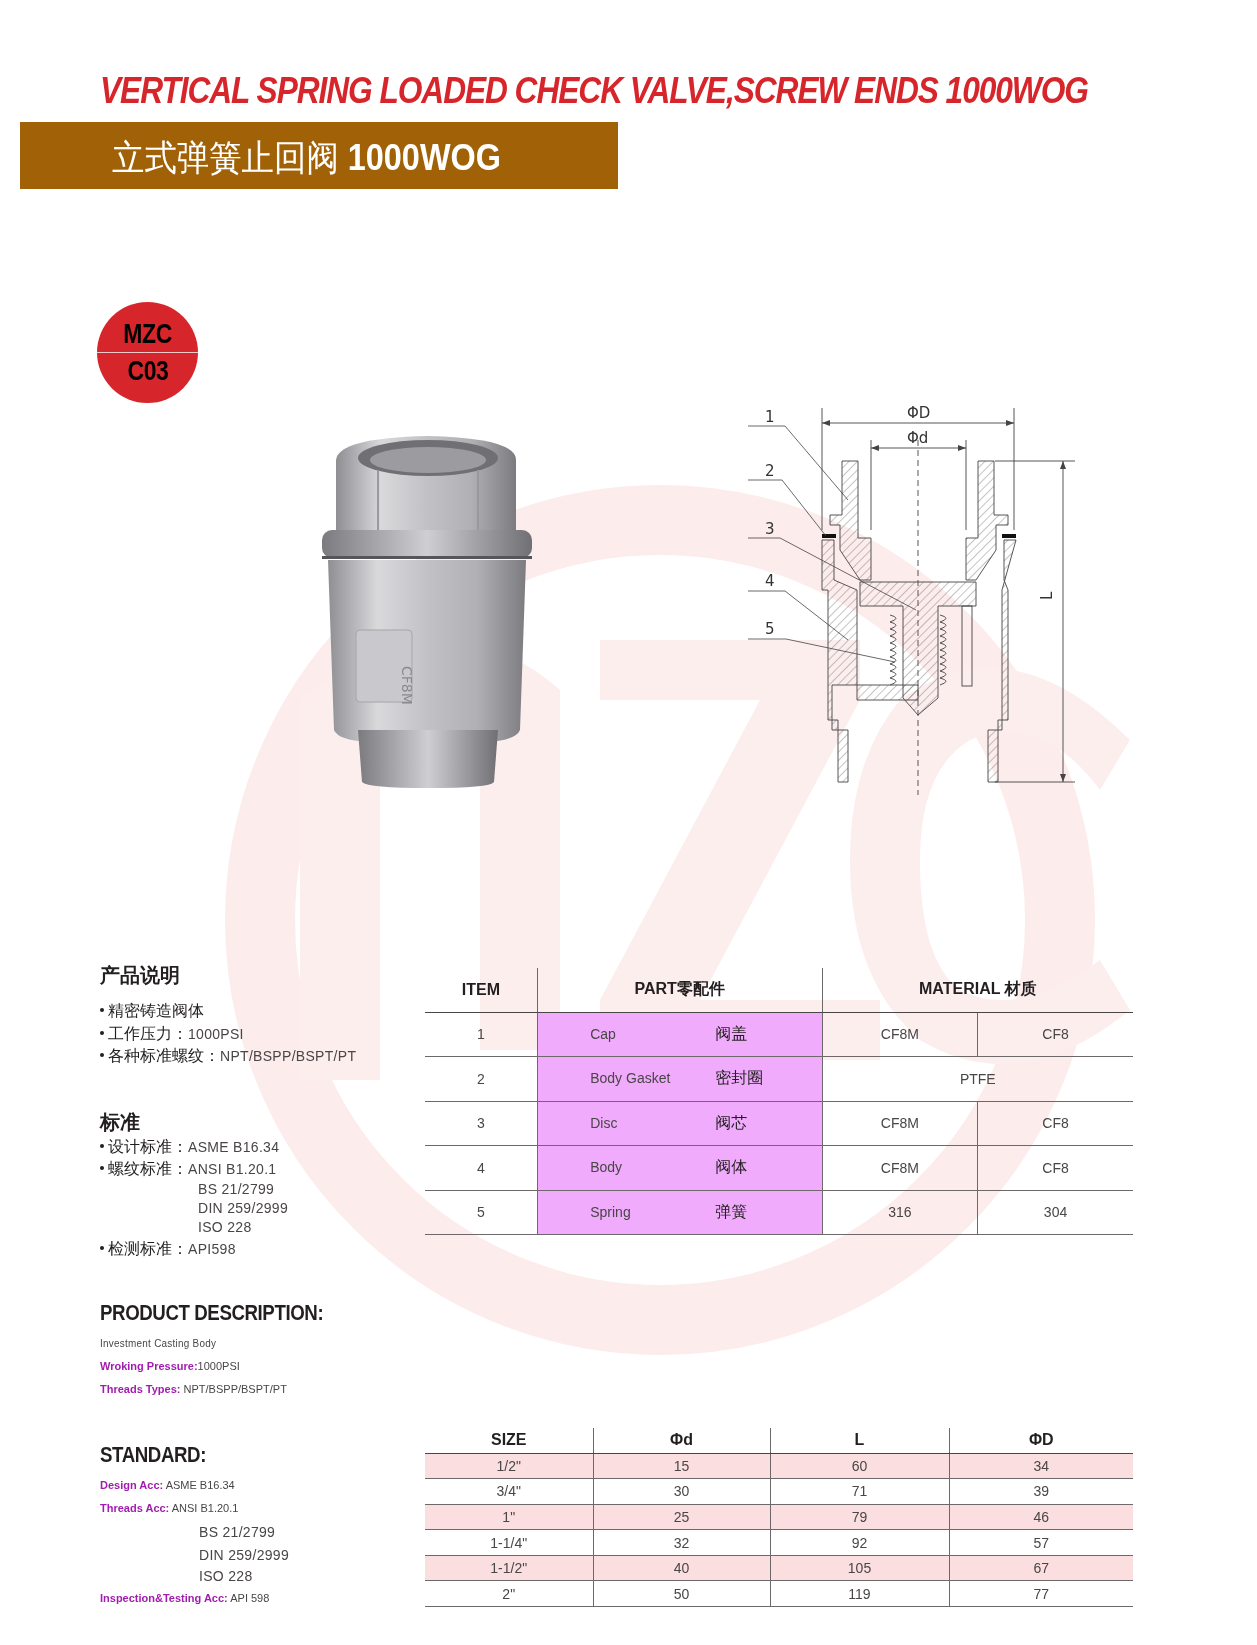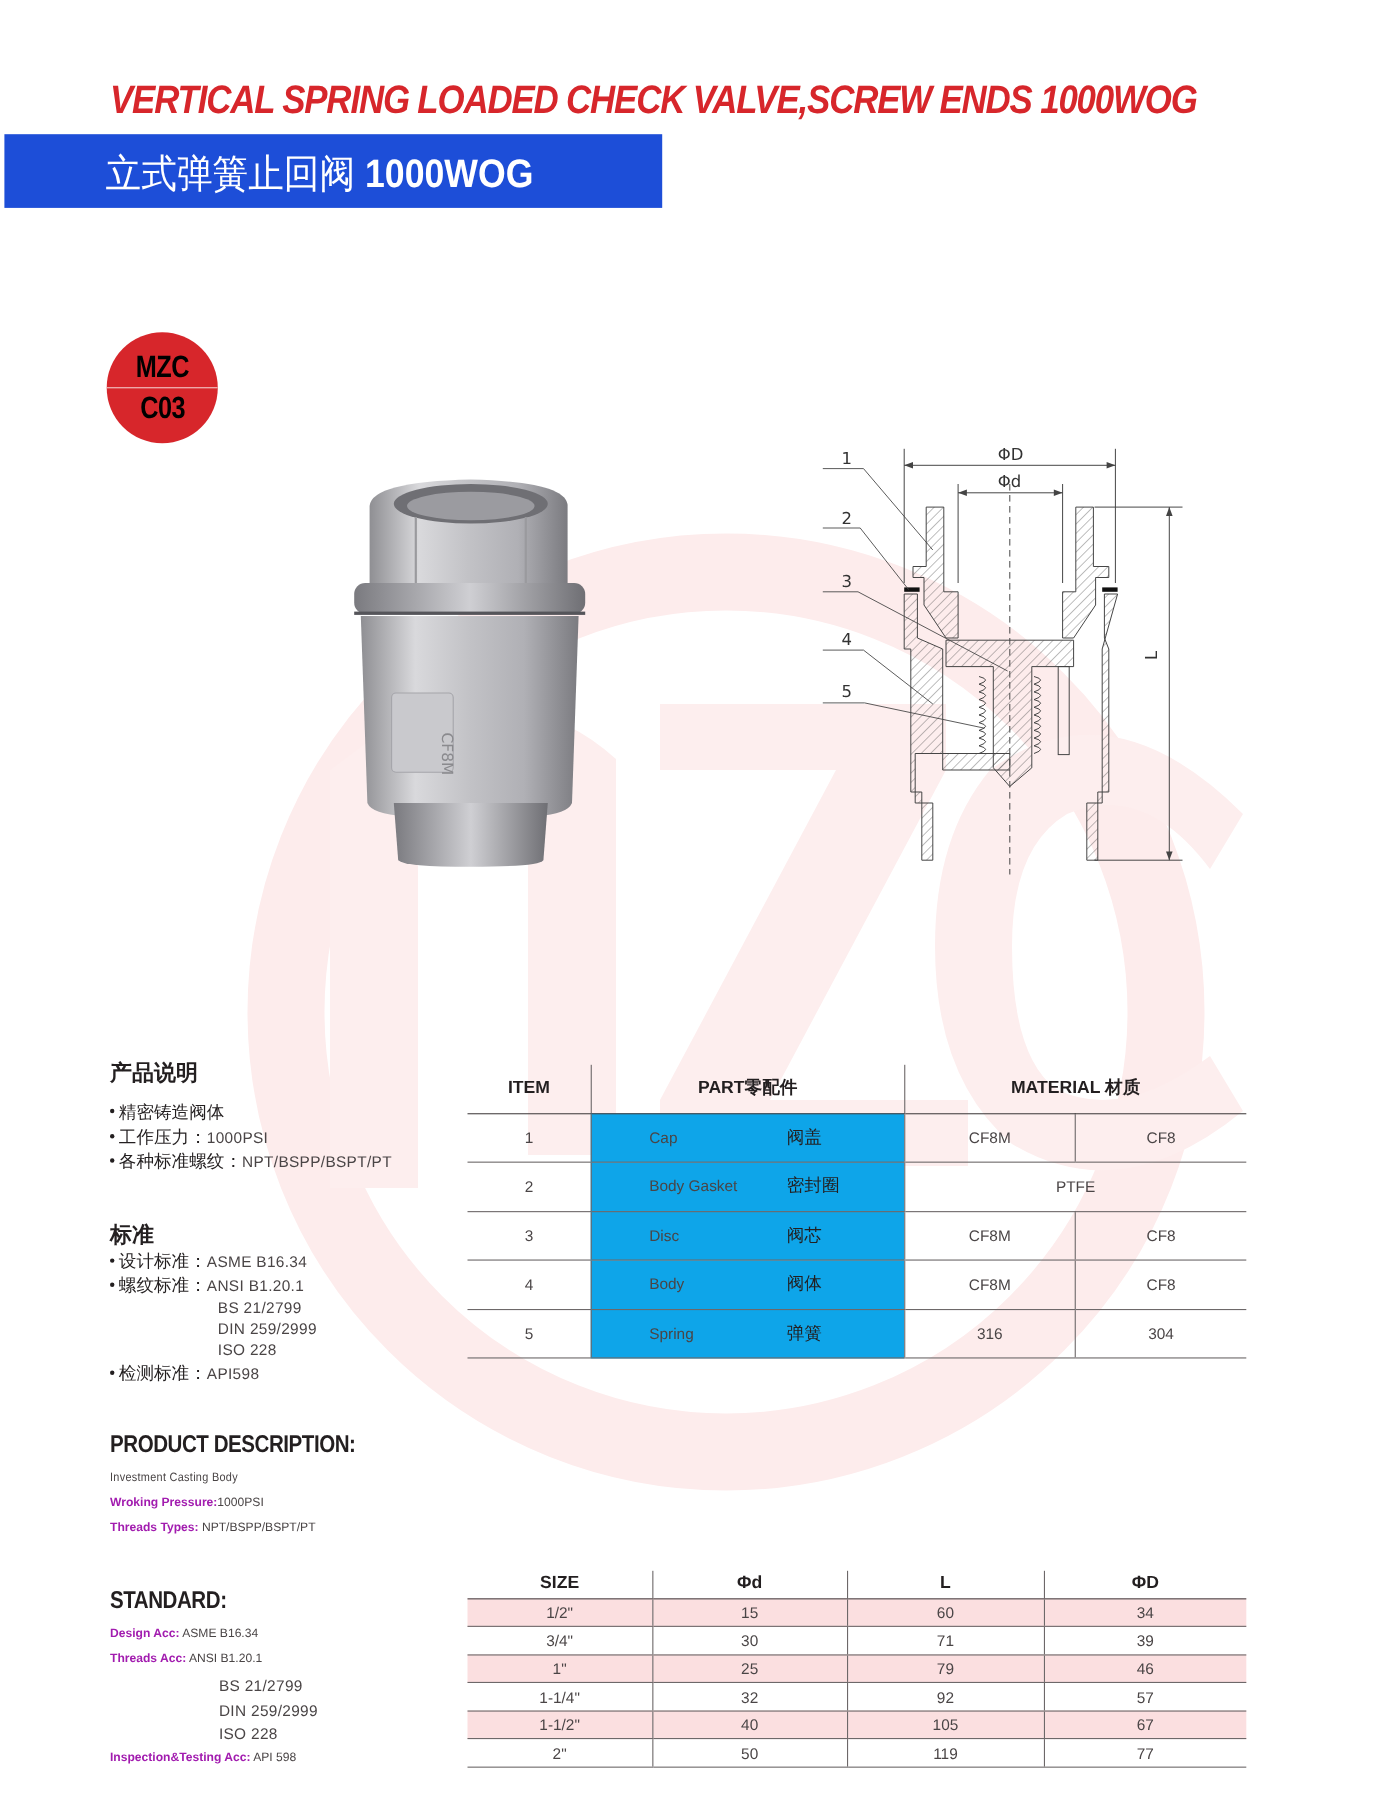--- a/index.html
+++ b/index.html
@@ -8,22 +8,22 @@
 
   .watermark { position: absolute; left: 0; top: 0; width: 1257px; height: 1645px; pointer-events: none; z-index: 0; }
 
   .en-title {
     position: absolute; left: 100px; top: 70px;
     font-family: "Liberation Sans Narrow", "Liberation Sans", sans-serif;
     font-weight: 700; font-style: italic; font-size: 36px; letter-spacing: -1.2px;
     color: #d7262b; transform: scaleX(0.88); transform-origin: left center; white-space: nowrap; z-index: 2;
   }
   .cn-bar {
-    position: absolute; left: 4px; top: 122px; width: 598px; height: 67px;
-    background: #1d4ed8; z-index: 2;
+    position: absolute; left: 20px; top: 122px; width: 598px; height: 67px;
+    background: #a16207; z-index: 2;
   }
   .cn-title {
     position: absolute; left: 92px; top: 12px; color: #ffffff;
     font-size: 36px; white-space: nowrap; transform: scaleX(0.9); transform-origin: left center;
   }
   .cn-title .wog { font-weight: 700; }
 
   .badge {
     position: absolute; left: 97px; top: 302px; width: 101px; height: 101px; border-radius: 50%;
     background: #d7262b; color: #000000; z-index: 2; overflow: hidden;
@@ -47,21 +47,21 @@
   .en-heading { position: absolute; font-weight: 700; font-size: 22px; letter-spacing: -0.5px; transform: scaleX(0.85); transform-origin: left center; white-space: nowrap; z-index: 2; }
   .en-line { position: absolute; font-size: 11px; white-space: nowrap; z-index: 2; color: #4a4546; }
   .en-line b { color: #a21caf; font-weight: 700; }
   .en-line .plain { letter-spacing: 0.3px; transform: scaleX(0.9); display: inline-block; transform-origin: left center; }
 
   
   .parts { position: absolute; left: 425px; top: 968px; width: 708px; z-index: 2; border-collapse: collapse; }
   .parts th { height: 44px; font-size: 16px; font-weight: 700; text-align: center; vertical-align: middle; border-bottom: 1.5px solid #4a4546; }
   .parts td { height: 44.5px; font-size: 14px; color: #4a4546; text-align: center; vertical-align: middle; border-bottom: 1.5px solid #6d6869; }
   .parts .col-item { width: 112px; }
-  .parts .col-part { width: 284px; background: #0ea5e9; border-left: 1px solid #6d6869; }
+  .parts .col-part { width: 284px; background: #f0abfc; border-left: 1px solid #6d6869; }
   .parts th.col-part { background: transparent; }
   .parts .col-mat { width: 155px; border-left: 1px solid #6d6869; }
   .parts .part-en { display: inline-block; width: 145px; text-align: left; padding-left: 38px; }
   .parts .part-cn { display: inline-block; width: 110px; text-align: left; padding-left: 18px; font-size: 16px; color: #231f20; }
 
   
   .sizes { position: absolute; left: 425px; top: 1428px; width: 708px; z-index: 2; border-collapse: collapse; }
   .sizes th { height: 25px; font-size: 16px; font-weight: 700; text-align: center; vertical-align: middle; border-bottom: 1.5px solid #4a4546; }
   .sizes td { height: 25.6px; font-size: 14px; color: #4a4546; text-align: center; vertical-align: middle; border-bottom: 1.5px solid #6d6869; }
   .sizes td + td, .sizes th + th { border-left: 1px solid #6d6869; }

